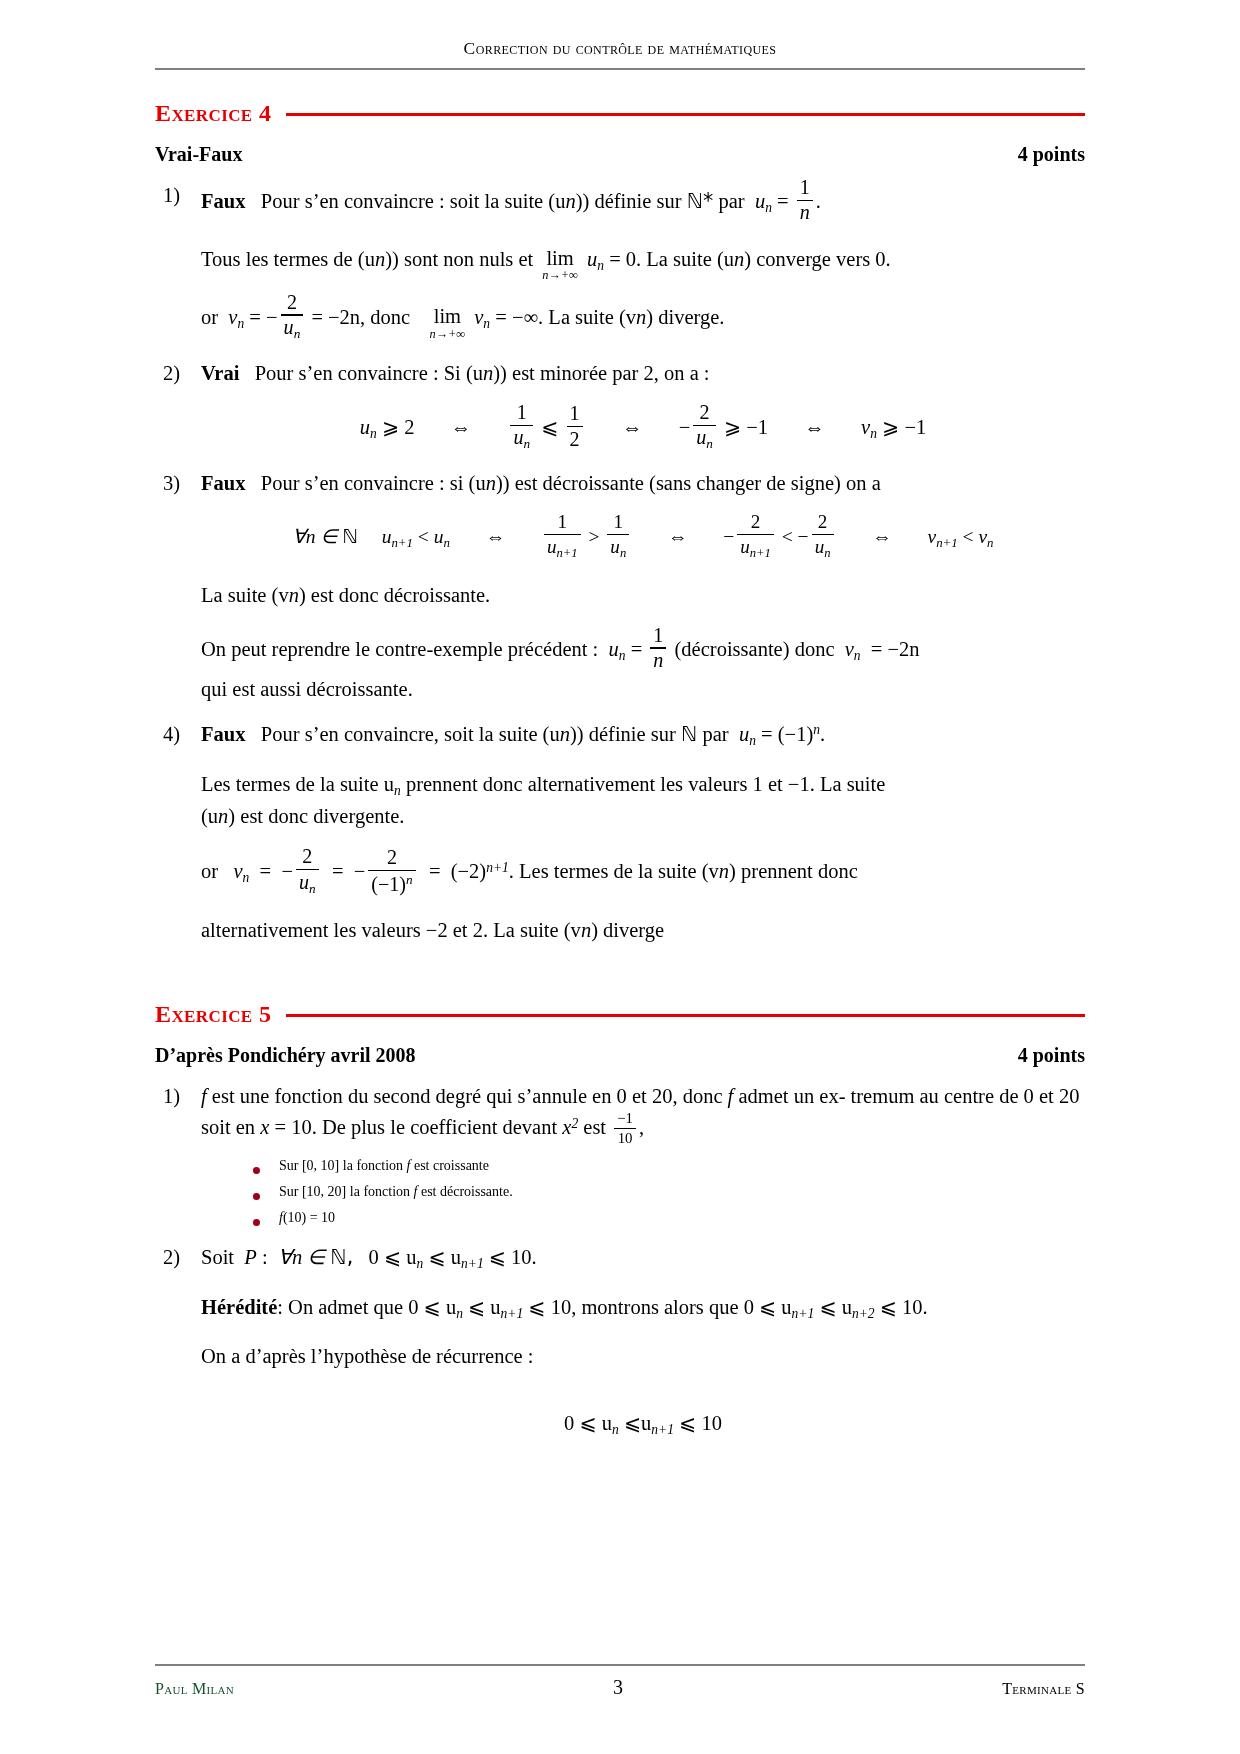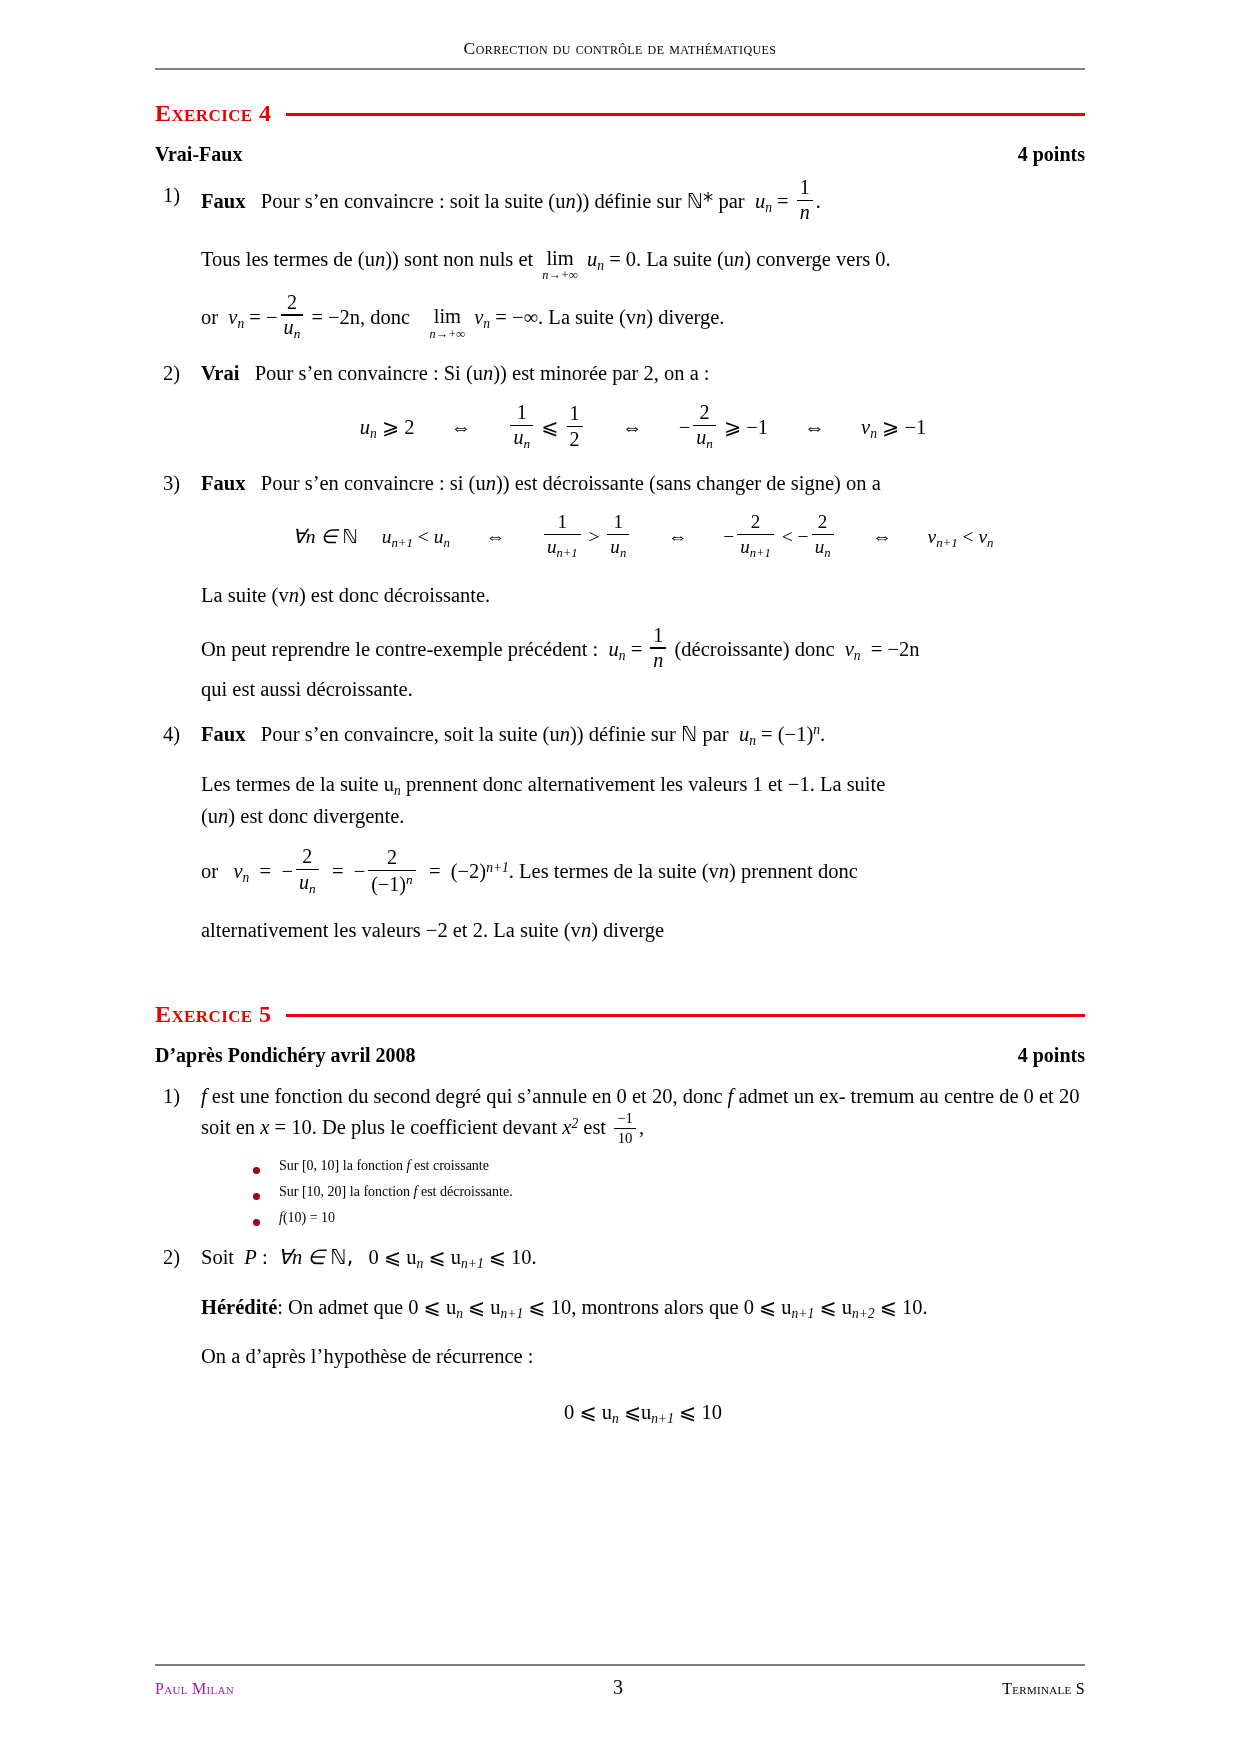--- a/index.html
+++ b/index.html
@@ -56,21 +56,21 @@
     position: absolute;
     left: 155px;
     top: 1676px;
     width: 930px;
     display: flex;
     align-items: baseline;
     justify-content: space-between;
     font-size: 16px;
   }
   .footer .f-left {
-    color: #a21caf;
+    color: #14532d;
     font-variant: small-caps;
     letter-spacing: 0.3px;
   }
   .footer .f-center {
     font-size: 20px;
     color: #000;
   }
   .footer .f-right {
     font-variant: small-caps;
     letter-spacing: 0.3px;
@@ -465,21 +465,21 @@
           <span>⩽ u</span><sub class="idx">n+1</sub>
           <span>⩽ 10, montrons alors que 0 ⩽ u</span><sub class="idx">n+1</sub>
           <span>⩽ u</span><sub class="idx">n+2</sub>
           <span>⩽ 10.</span>
         </div>
 
         <div class="para">
           <span>On a d’après l’hypothèse de récurrence :</span>
         </div>
 
-        <div class="eqline" style="margin-top:25px">
+        <div class="eqline" style="margin-top:36px">
           <span>0 ⩽ u</span><sub class="idx">n</sub>
           <span>⩽u</span><sub class="idx">n+1</sub>
           <span>⩽ 10</span>
         </div>
       </li>
     </ol>
 
   </div>
 
   <div class="foot-rule"></div>

